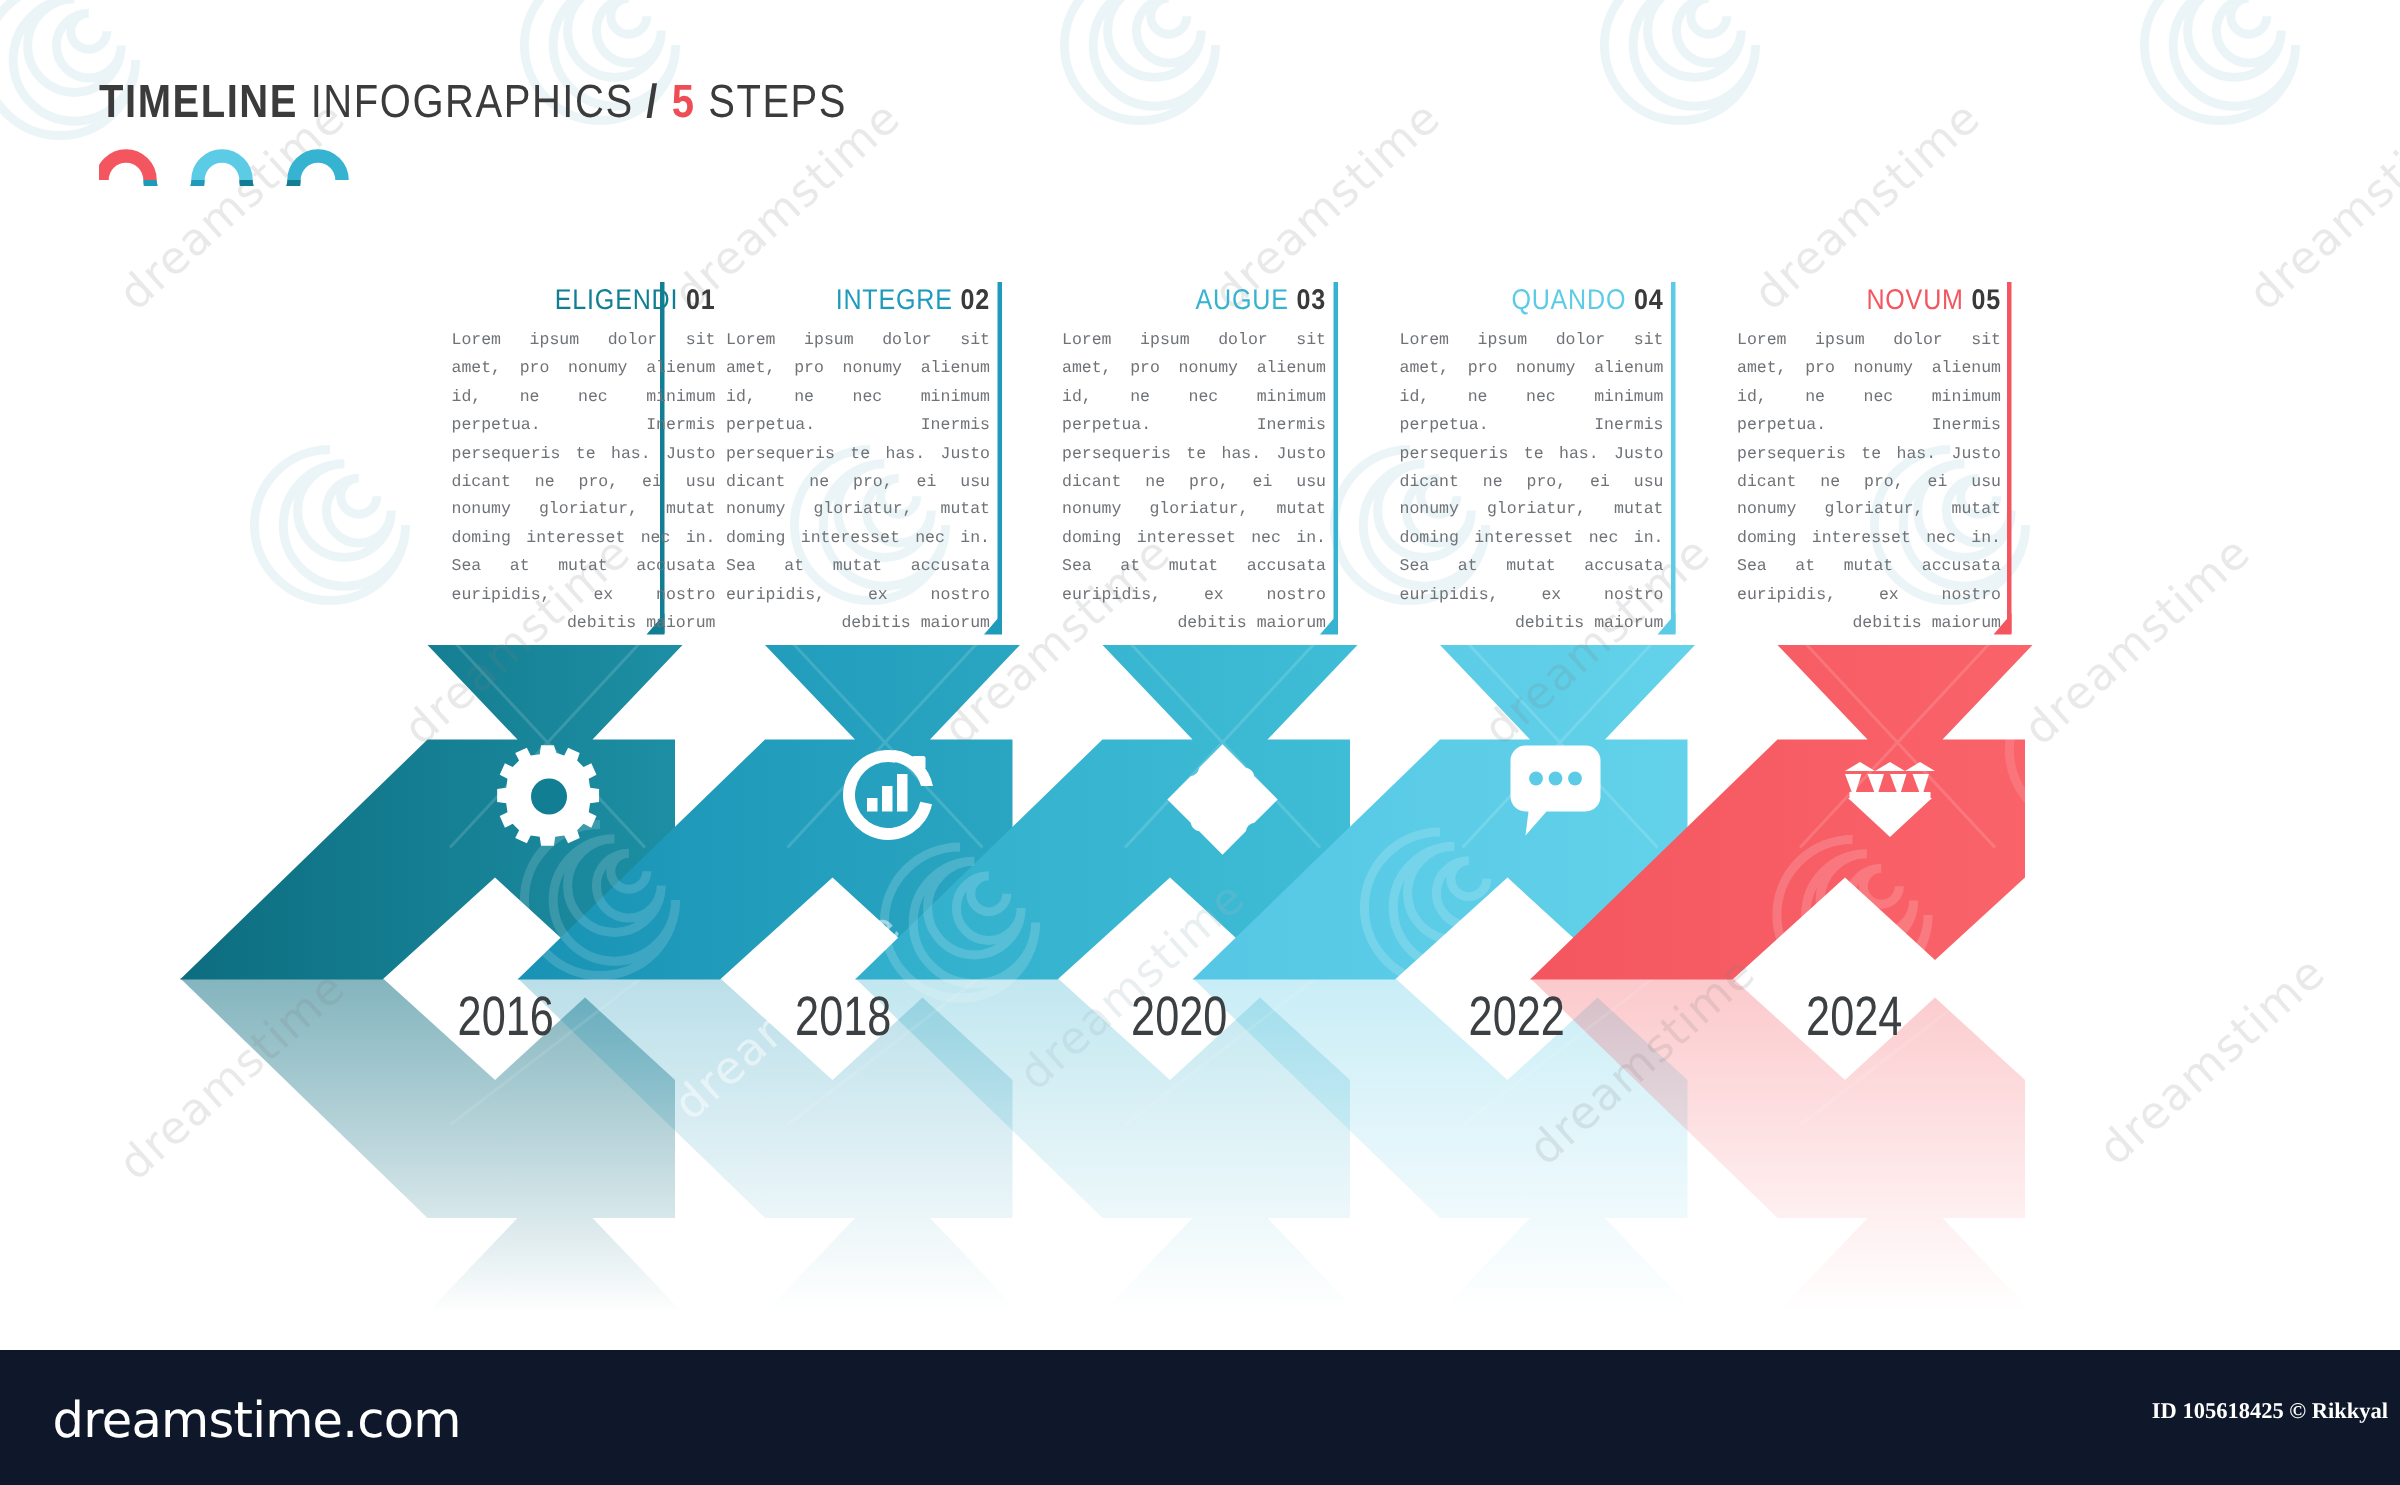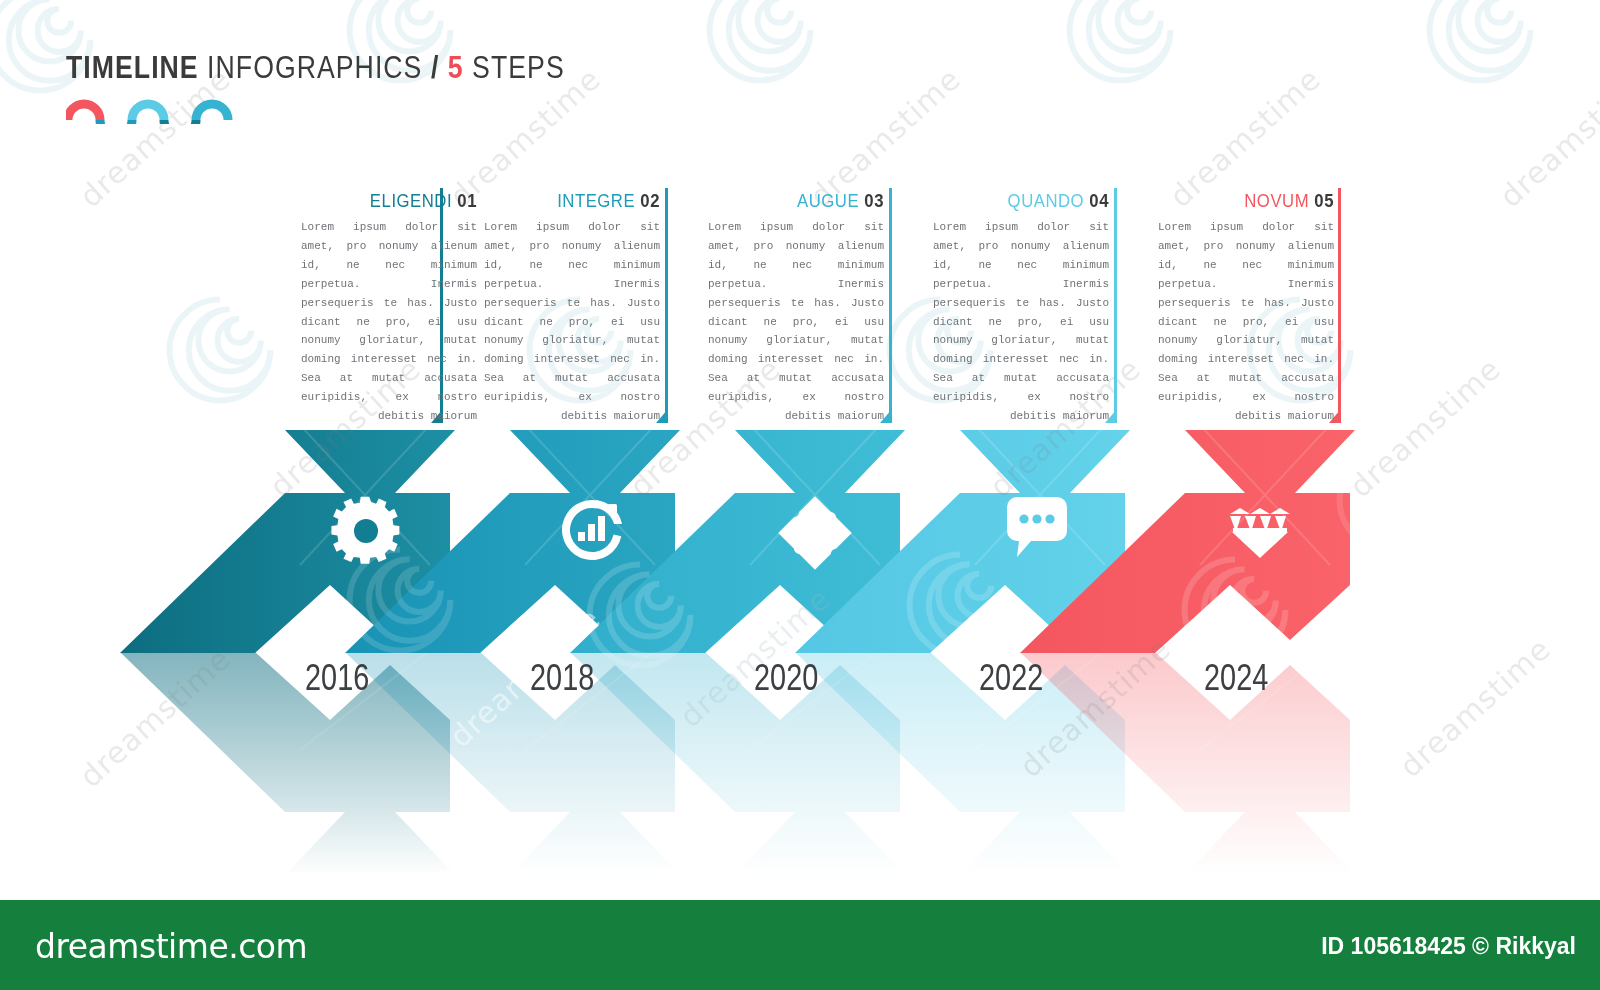--- a/index.html
+++ b/index.html
@@ -109,34 +109,34 @@
     letter-spacing:0px;
     transform:scaleX(.78);
     transform-origin:center center;
     white-space:nowrap;
   }
 
   
   #footer{
     position:absolute; left:0; bottom:0;
     width:1600px; height:90px;
-    background:#15803d;
+    background:#0f172a;
     z-index:20;
   }
   #footer-logo{
     position:absolute; left:35px; top:27px;
     font-family:"DejaVu Sans", sans-serif;
     font-size:33px;
     color:#ffffff;
     letter-spacing:-.5px;
   }
   #footer-id{
-    position:absolute; right:24px; top:33px;
-    font-family:Liberation Sans, sans-serif;
-    font-size:23px; font-weight:bold;
+    position:absolute; right:8px; top:33px;
+    font-family:Liberation Serif, serif;
+    font-size:15px; font-weight:bold;
     color:#ffffff;
   }
 </style>
 </head>
 <body>
 
 <div id="header">
   <div id="title">
     <span class="b">TIMELINE</span>
     <span>INFOGRAPHICS</span>

